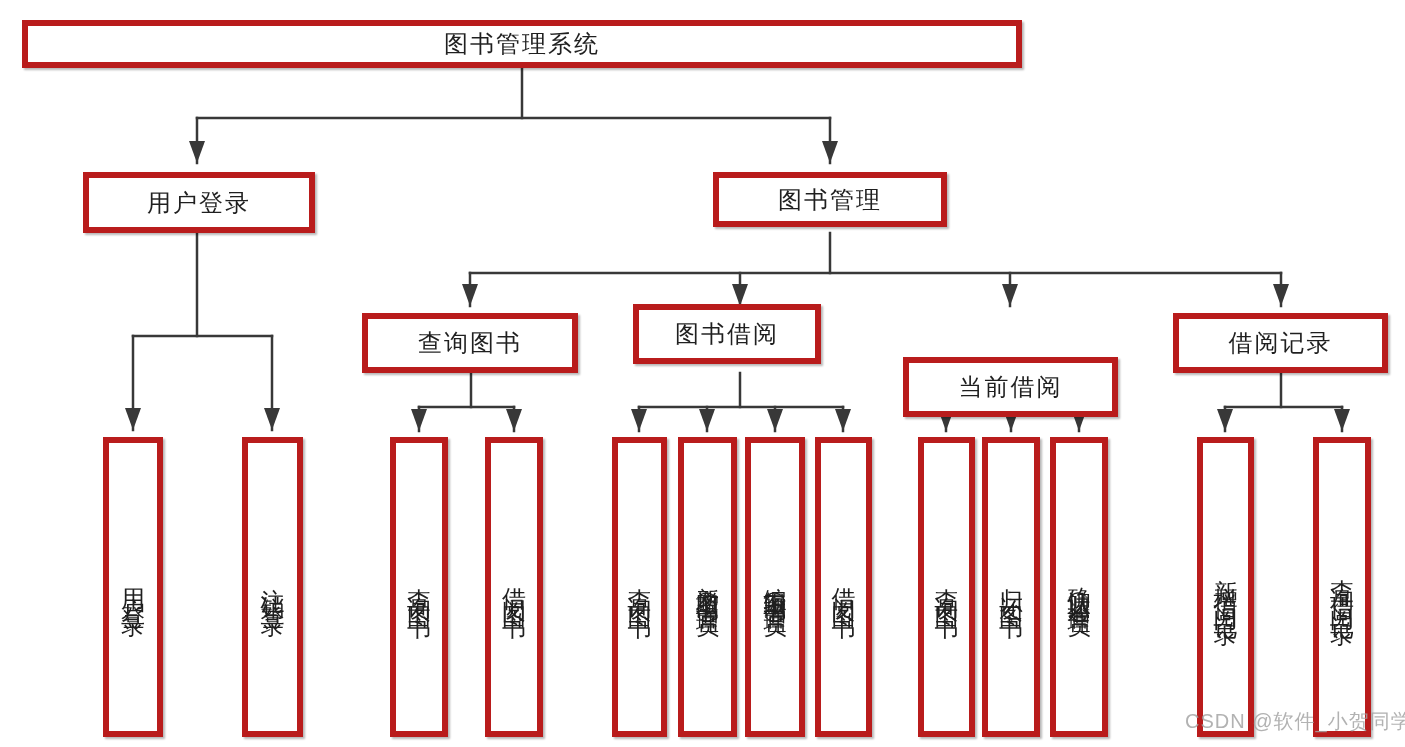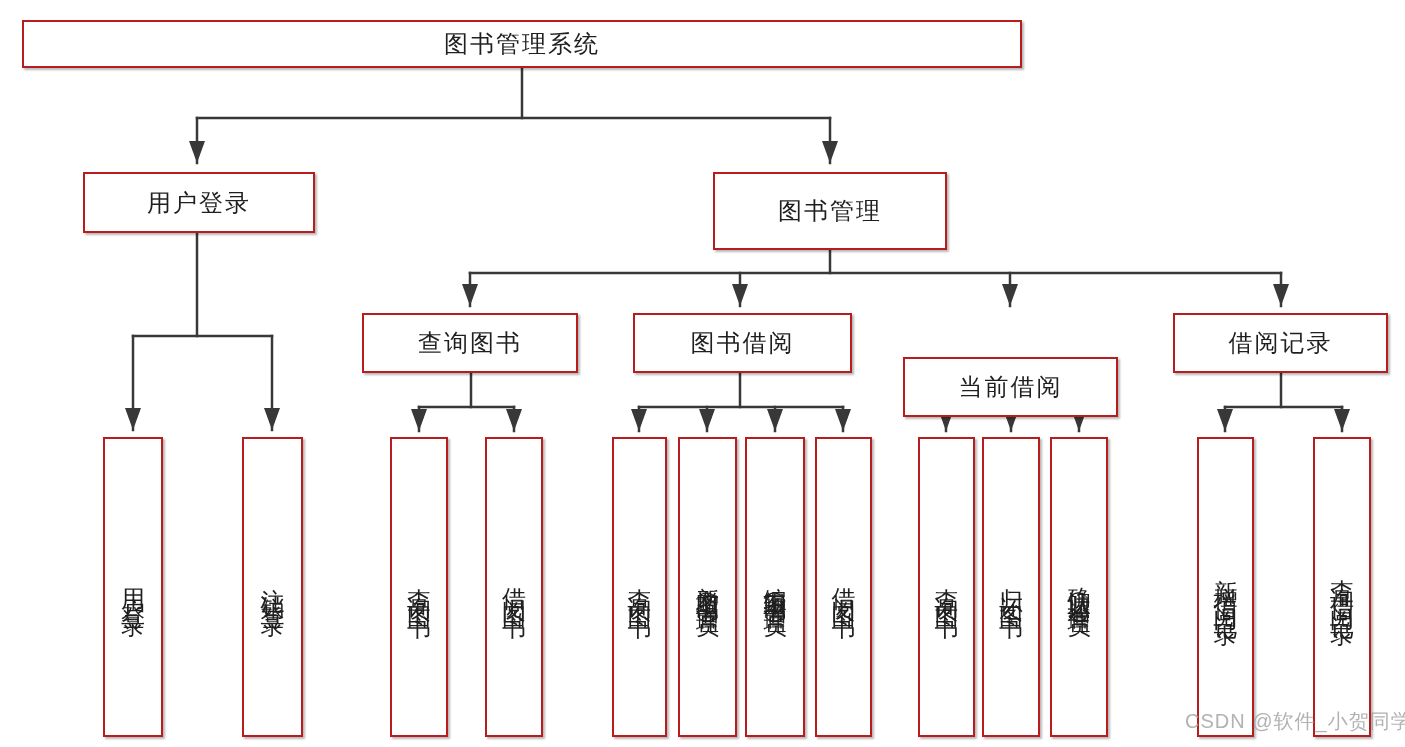--- a/index.html
+++ b/index.html
@@ -20,21 +20,21 @@
     left: 0;
     top: 0;
     width: 1405px;
     height: 747px;
     z-index: 1;
   }
   .node {
     position: absolute;
     box-sizing: border-box;
     background: #ffffff;
-    border: 2px solid #b91c1c;
+    border: 6px solid #b91c1c;
     box-shadow: 2px 2px 2px rgba(0,0,0,0.28);
     display: flex;
     align-items: center;
     justify-content: center;
     z-index: 2;
     color: #1f1f1f;
   }
   .node.h span {
     font-size: 24px;
     letter-spacing: 2px;
@@ -120,28 +120,28 @@
     </g>
   </svg>
 
   <div class="node h" style="left:22px; top:20px; width:1000px; height:48px;">
     <span>图书管理系统</span>
   </div>
 
   <div class="node h" style="left:83px; top:172px; width:232px; height:61px;">
     <span>用户登录</span>
   </div>
-  <div class="node h" style="left:713px; top:172px; width:234px; height:78px;">
+  <div class="node h" style="left:713px; top:172px; width:234px; height:55px;">
     <span>图书管理</span>
   </div>
 
   <div class="node h" style="left:362px; top:313px; width:216px; height:60px;">
     <span>查询图书</span>
   </div>
-  <div class="node h" style="left:633px; top:313px; width:219px; height:60px;">
+  <div class="node h" style="left:633px; top:304px; width:188px; height:60px;">
     <span>图书借阅</span>
   </div>
   <div class="node h" style="left:903px; top:313px; width:215px; height:60px;margin-top:44px;">
     <span>当前借阅</span>
   </div>
   <div class="node h" style="left:1173px; top:313px; width:215px; height:60px;">
     <span>借阅记录</span>
   </div>
 
   <div class="node v" style="left:103px; top:437px; width:60px; height:300px;">

